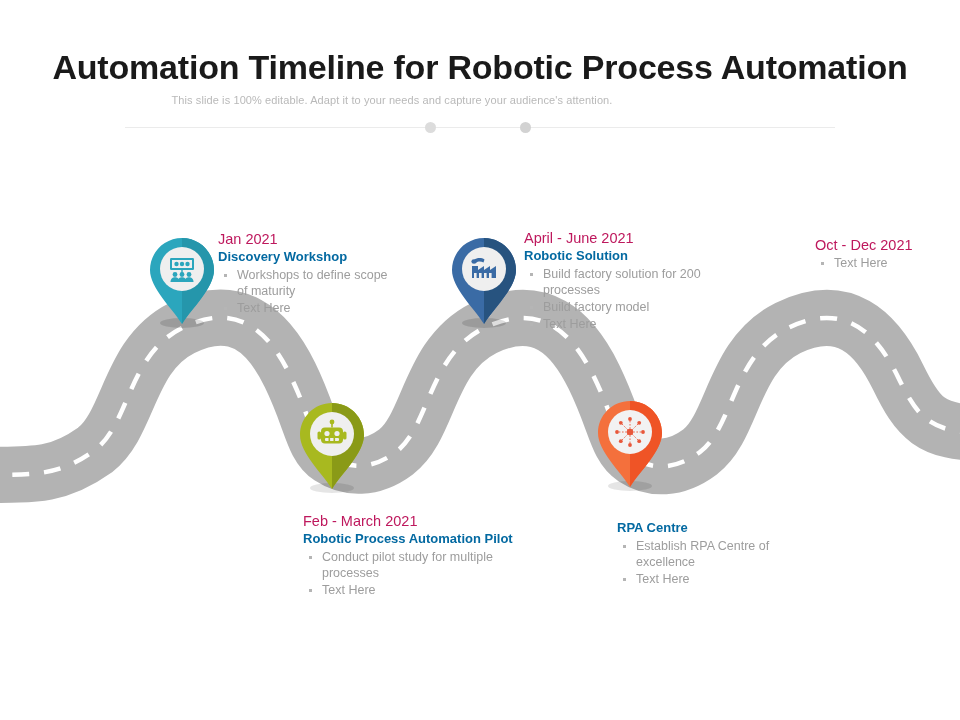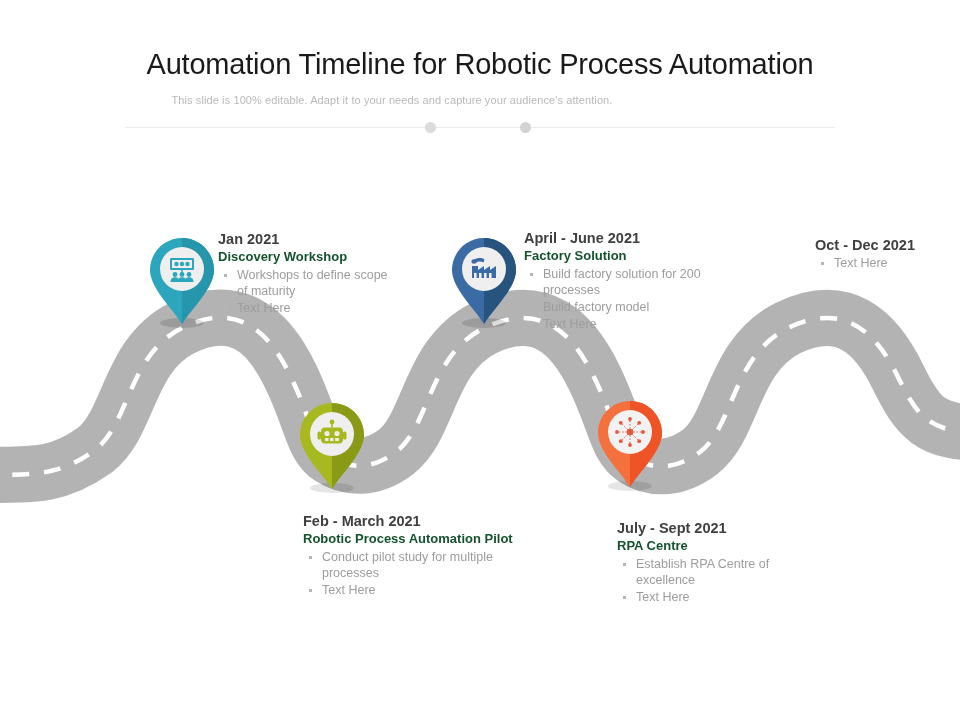--- a/index.html
+++ b/index.html
@@ -16,22 +16,22 @@
     font-family: "Liberation Sans", sans-serif;
   }
 
   
   #title {
     position: absolute;
     left: 0;
     top: 48px;
     width: 960px;
     text-align: center;
-    font-size: 29px;
-    font-weight: 400;
+    font-size: 34px;
+    font-weight: 700;
     color: #1a1a1a;
     letter-spacing: -0.2px;
     white-space: nowrap;
   }
   #subtitle {
     position: absolute;
     left: 0;
     top: 94px;
     width: 784px;
     text-align: center;
@@ -91,29 +91,29 @@
     font-weight: bold;
     color: #1c1c1c;
   }
 
   
   .milestone {
     position: absolute;
   }
   .ms-date {
     font-size: 14.5px;
-    font-weight: bold;
-    color: #404040;
+    font-weight: normal;
+    color: #be185d;
     margin: 0 0 2px 0;
     white-space: nowrap;
   }
   .ms-head {
     font-size: 13px;
     font-weight: bold;
-    color: #14532d;
+    color: #0369a1;
     margin: 0 0 3px 0;
     white-space: nowrap;
   }
   .ms-list {
     list-style: none;
     margin: 0;
     padding: 0;
   }
   .ms-list li {
     position: relative;
@@ -225,21 +225,21 @@
         <rect x="24" y="37" width="2.6" height="5" fill="#efefef"></rect>
         <rect x="29" y="37" width="2.6" height="5" fill="#efefef"></rect>
         <rect x="34" y="37" width="2.6" height="5" fill="#efefef"></rect>
         <rect x="39" y="37" width="2.6" height="5" fill="#efefef"></rect>
       </g>
     </svg>
   </div>
 
   <div class="milestone" id="ms-apr">
     <p class="ms-date">April - June 2021</p>
-    <p class="ms-head">Factory Solution</p>
+    <p class="ms-head">Robotic Solution</p>
     <ul class="ms-list">
       <li>Build factory solution for 200 processes</li>
       <li>Build factory model</li>
       <li>Text Here</li>
     </ul>
   </div>
 
 
   <div class="milestone" id="ms-oct">
     <p class="ms-date">Oct - Dec 2021</p>
@@ -304,21 +304,20 @@
         <circle cx="47" cy="33" r="1.9"></circle>
         <circle cx="24.8" cy="23.8" r="1.9"></circle>
         <circle cx="43.2" cy="23.8" r="1.9"></circle>
         <circle cx="24.8" cy="42.2" r="1.9"></circle>
         <circle cx="43.2" cy="42.2" r="1.9"></circle>
       </g>
     </svg>
   </div>
 
   <div class="milestone" id="ms-jul">
-    <p class="ms-date">July - Sept 2021</p>
     <p class="ms-head">RPA Centre</p>
     <ul class="ms-list">
       <li>Establish RPA Centre of excellence</li>
       <li>Text Here</li>
     </ul>
   </div>
 
 </div>
 
 </body></html>

